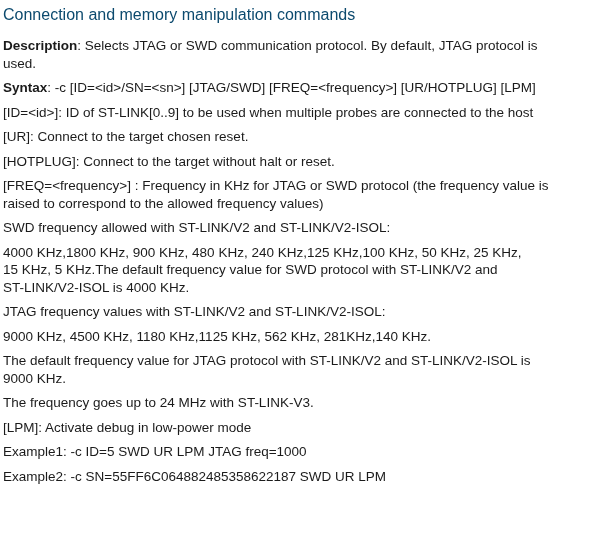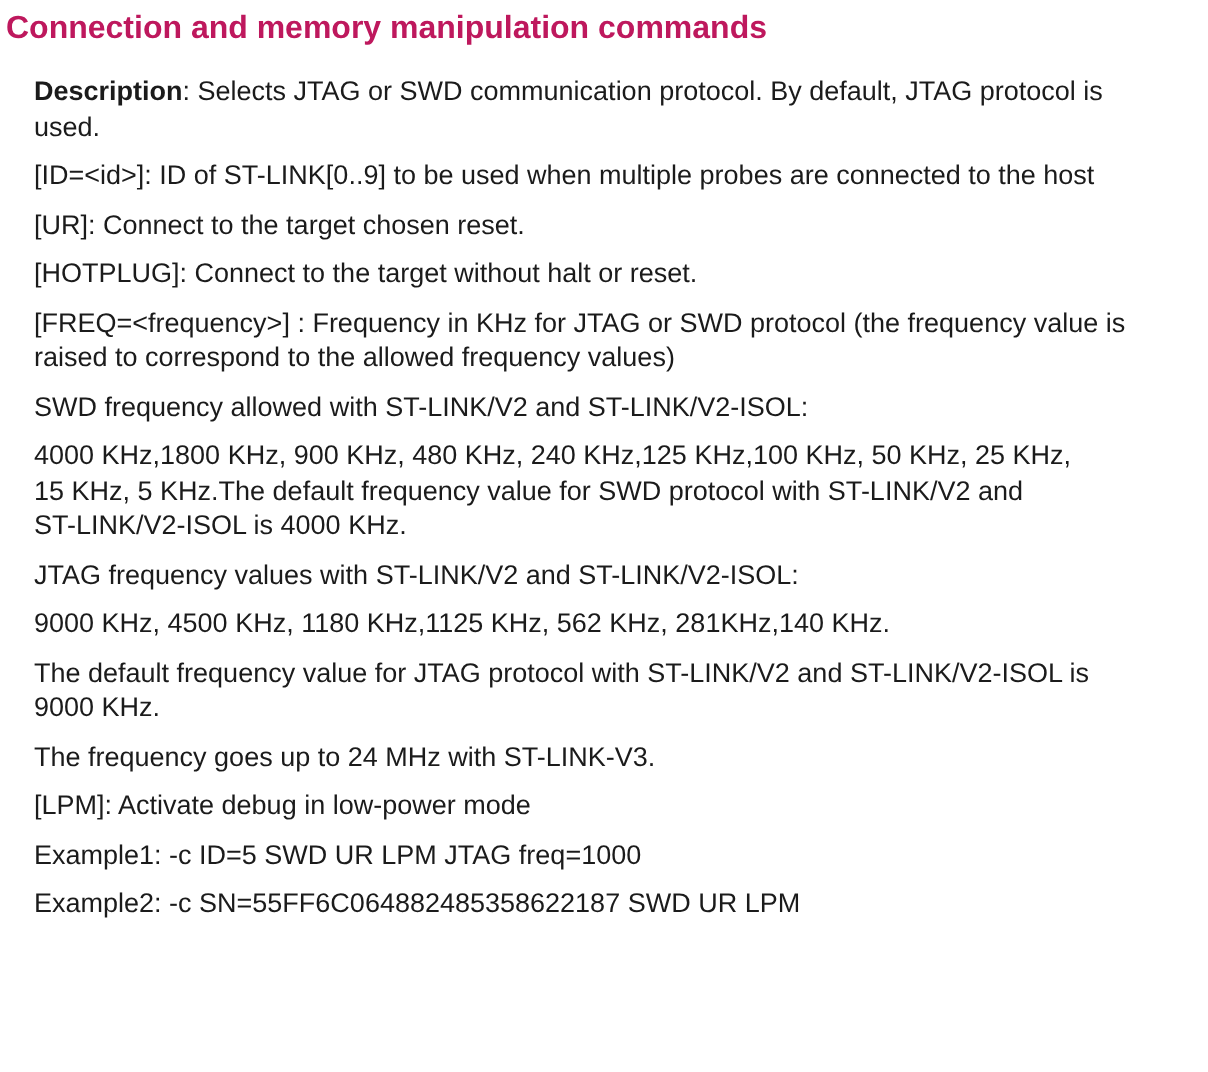--- a/index.html
+++ b/index.html
@@ -13,46 +13,47 @@
   .page {
     box-sizing: border-box;
     width: 604px;
     height: 536px;
     padding: 5px 2px 0 3px;
     font-family: "Liberation Sans", "DejaVu Sans", sans-serif;
     color: #1b1b1b;
   }
   .doc-title {
     font-size: 16px;
-    font-weight: bold;
+    font-weight: normal;
     line-height: 19px;
     margin: 0 0 13px 0;
-    color: #be185d;
+    color: #0c4a6e;
     white-space: pre-wrap;
   }
   .para {
     font-size: 13.5px;
     line-height: 17.5px;
-    margin: 7px 14px;
+    margin: 7px 0;
     white-space: pre-wrap;
   }
   .para b {
     font-weight: bold;
   }
 </style>
 </head>
 <body>
 
 <div class="page">
 
   <h1 class="doc-title">Connection and memory manipulation commands</h1>
 
   <p class="para"><b>Description</b><span>: Selects JTAG or SWD communication protocol. By default, JTAG protocol is
 used.</span></p>
 
+  <p class="para"><b>Syntax</b><span>: -c [ID=&lt;id&gt;/SN=&lt;sn&gt;] [JTAG/SWD] [FREQ=&lt;frequency&gt;] [UR/HOTPLUG] [LPM]</span></p>
 
   <p class="para"><span>[ID=&lt;id&gt;]: ID of ST-LINK[0..9] to be used when multiple probes are connected to the host</span></p>
 
 
   <p class="para"><span>[UR]: Connect to the target chosen reset.</span></p>
 
   <p class="para"><span>[HOTPLUG]: Connect to the target without halt or reset.</span></p>
 
   <p class="para"><span>[FREQ=&lt;frequency&gt;] : Frequency in KHz for JTAG or SWD protocol (the frequency value is
 raised to correspond to the allowed frequency values)</span></p>

